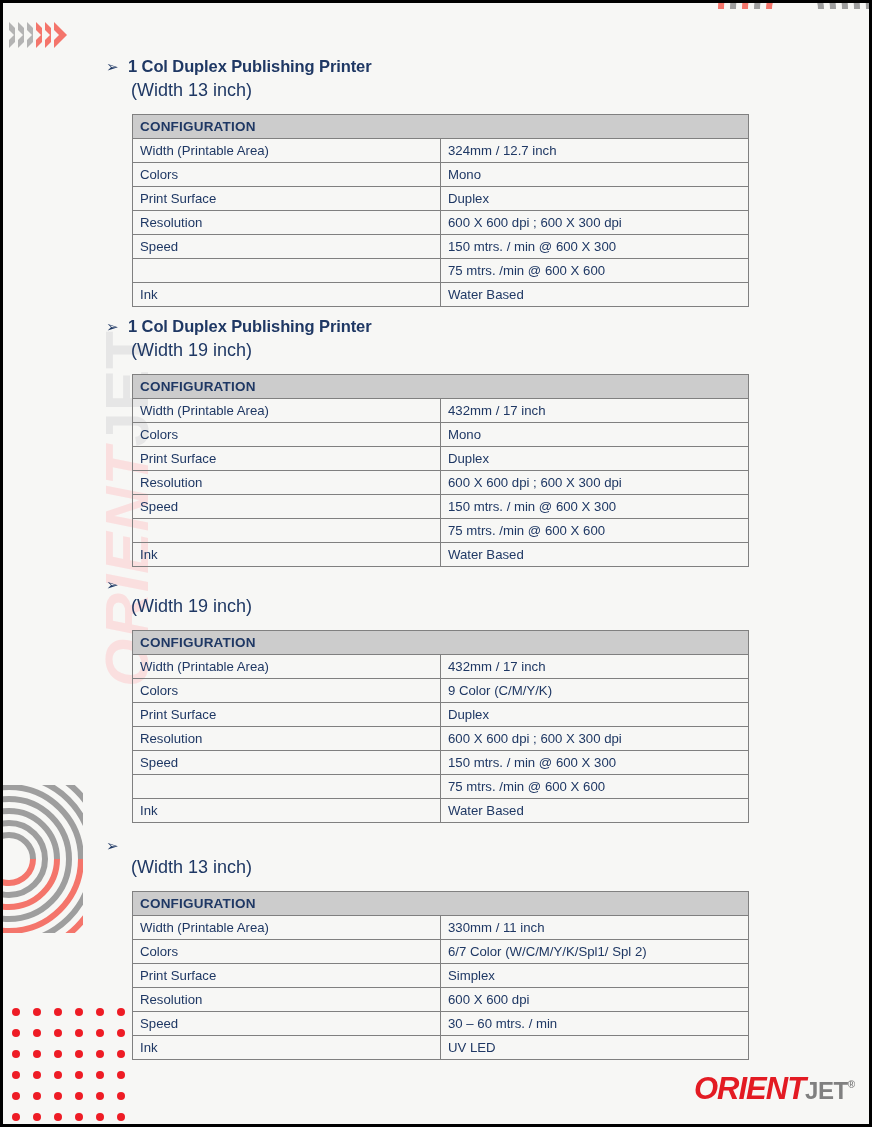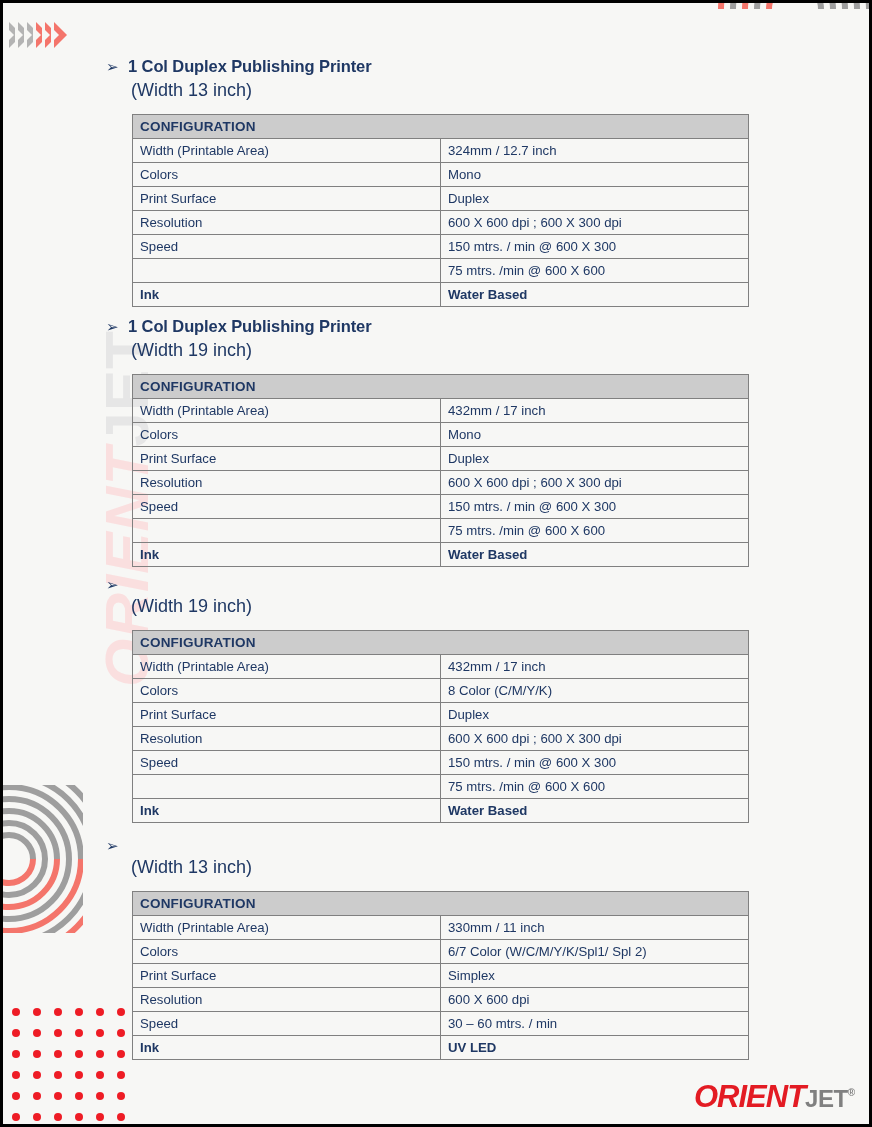--- a/index.html
+++ b/index.html
@@ -166,28 +166,28 @@
   }
   table.spec col.c1 { width: 308px; }
   table.spec col.c2 { width: 308px; }
   table.spec tr.hdr td {
     background: #cccccc;
     font-weight: bold;
     font-size: 13.5px;
     letter-spacing: 0.2px;
   }
   table.spec tr.bold td {
-    font-weight: bold;
+    font-weight: normal;
   }
 
   
   .logo {
     position: absolute;
     right: 14px;
-    bottom: 12px;
+    bottom: 20px;
     font-size: 31px;
     font-weight: bold;
     white-space: nowrap;
     line-height: 1;
   }
   .logo .o { color: #e31b23; font-style: italic; letter-spacing: -1px; }
   .logo .j { color: #808080; font-style: normal; font-size: 24px; letter-spacing: -0.5px; }
   .logo .reg { color: #808080; font-size: 10px; vertical-align: super; }
 </style>
 </head>
@@ -399,21 +399,21 @@
           <tbody>
             <tr class="hdr">
               <td colspan="2">CONFIGURATION</td>
             </tr>
             <tr class="">
               <td>Width (Printable Area)</td>
               <td>432mm / 17 inch</td>
             </tr>
             <tr class="">
               <td>Colors</td>
-              <td>8 Color (C/M/Y/K)</td>
+              <td>9 Color (C/M/Y/K)</td>
             </tr>
             <tr class="">
               <td>Print Surface</td>
               <td>Duplex</td>
             </tr>
             <tr class="">
               <td>Resolution</td>
               <td>600 X 600 dpi ; 600 X 300 dpi</td>
             </tr>
             <tr class="">

